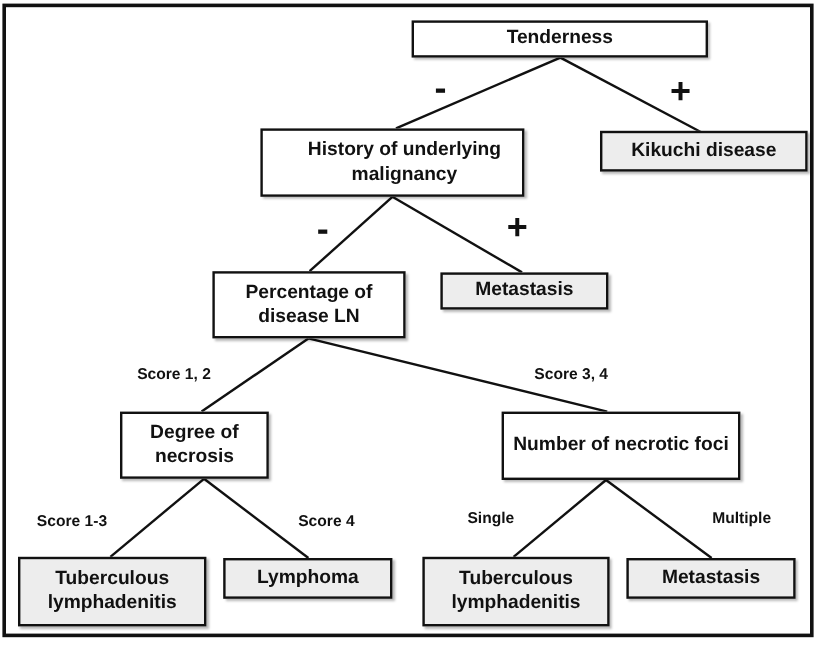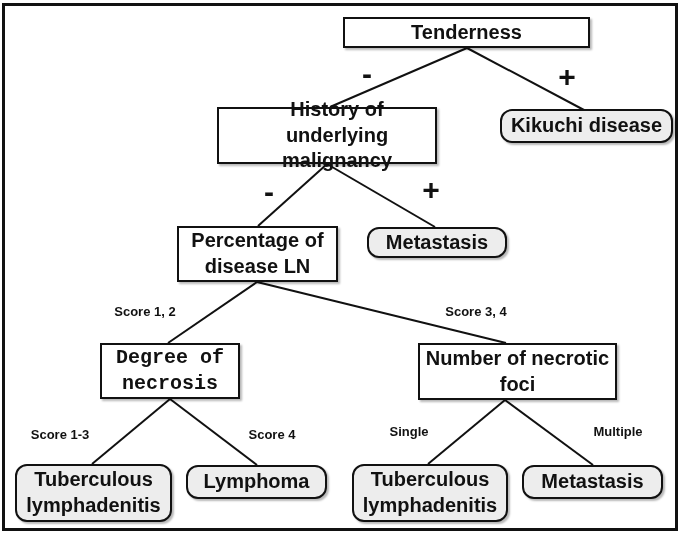--- a/index.html
+++ b/index.html
@@ -37,32 +37,31 @@
     stroke: #111111;
     stroke-width: 2;
   }
   .node {
     position: absolute;
     box-sizing: border-box;
     border: 2px solid #111111;
     background: #ffffff;
     color: #111111;
     font-weight: bold;
-    font-size: 20px;
+    font-size: 16px;
     line-height: 1.28;
     display: flex;
     align-items: center;
     justify-content: center;
     text-align: center;
     padding: 1px 4px;
     box-shadow: 2px 2px 2px rgba(0,0,0,0.28);
   }
   .node.gray {
     background: #ededed;
-    border-radius: 12px;
   }
   .elabel {
     position: absolute;
     transform: translate(-50%, -50%);
     font-weight: bold;
     font-size: 13px;
     color: #111111;
     white-space: nowrap;
   }
   .elabel.sign {
@@ -85,21 +84,21 @@
     <line x1="257" y1="282" x2="506" y2="343"></line>
     <line x1="170" y1="399" x2="92" y2="464"></line>
     <line x1="170" y1="399" x2="257" y2="465"></line>
     <line x1="505" y1="400" x2="428" y2="464"></line>
     <line x1="505" y1="400" x2="593" y2="465"></line>
   </svg>
 
   <div class="node" style="left:343px; top:17px; width:247px; height:31px;">Tenderness</div>
   <div class="node" style="left:217px; top:107px; width:220px; height:57px;padding-left:24px;">History of underlying malignancy</div>
   <div class="node" style="left:177px; top:226px; width:161px; height:56px;">Percentage of disease LN</div>
-  <div class="node" style="left:100px; top:343px; width:140px; height:56px;font-family:Liberation Mono, monospace;">Degree of necrosis</div>
+  <div class="node" style="left:100px; top:343px; width:124px; height:56px;">Degree of necrosis</div>
   <div class="node" style="left:418px; top:343px; width:199px; height:57px;">Number of necrotic foci</div>
 
   <div class="node gray" style="left:500px; top:109px; width:173px; height:34px;">Kikuchi disease</div>
   <div class="node gray" style="left:367px; top:227px; width:140px; height:31px;">Metastasis</div>
   <div class="node gray" style="left:15px; top:464px; width:157px; height:58px;">Tuberculous lymphadenitis</div>
   <div class="node gray" style="left:186px; top:465px; width:141px; height:34px;text-align:right;">Lymphoma</div>
   <div class="node gray" style="left:352px; top:464px; width:156px; height:58px;">Tuberculous lymphadenitis</div>
   <div class="node gray" style="left:522px; top:465px; width:141px; height:34px;">Metastasis</div>
 
   <div class="elabel sign" style="left:367px; top:74px;">-</div>

